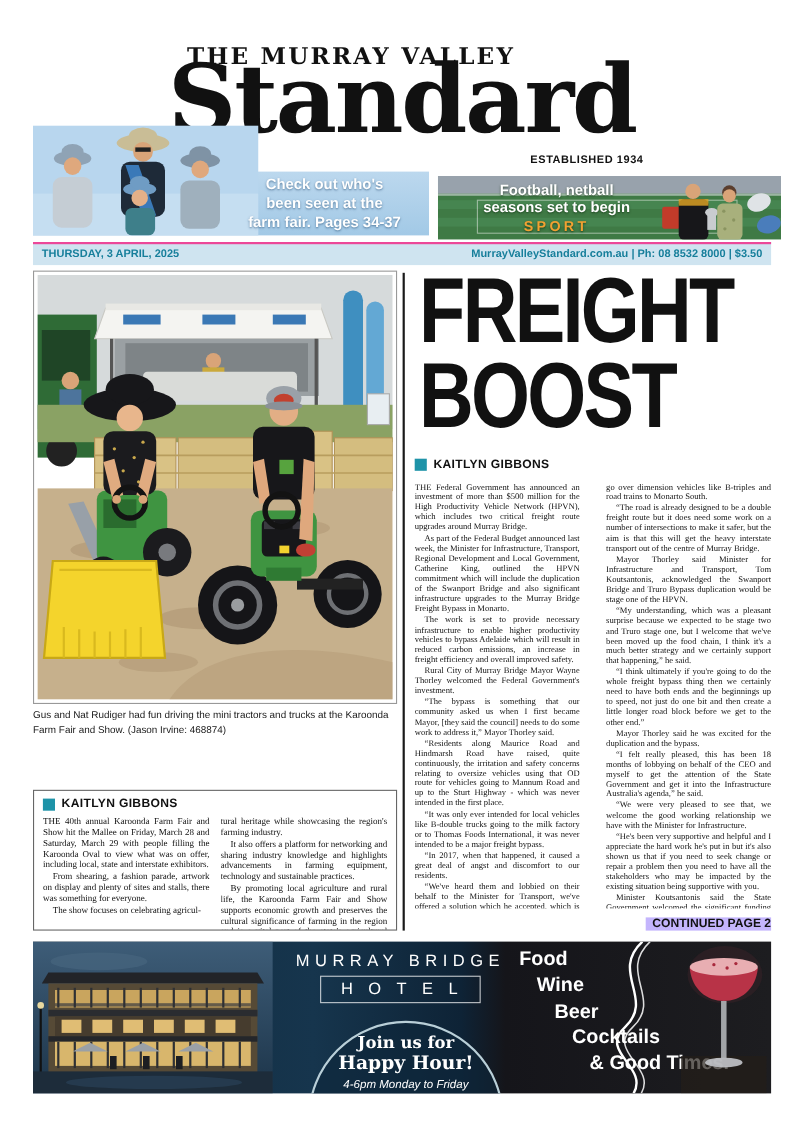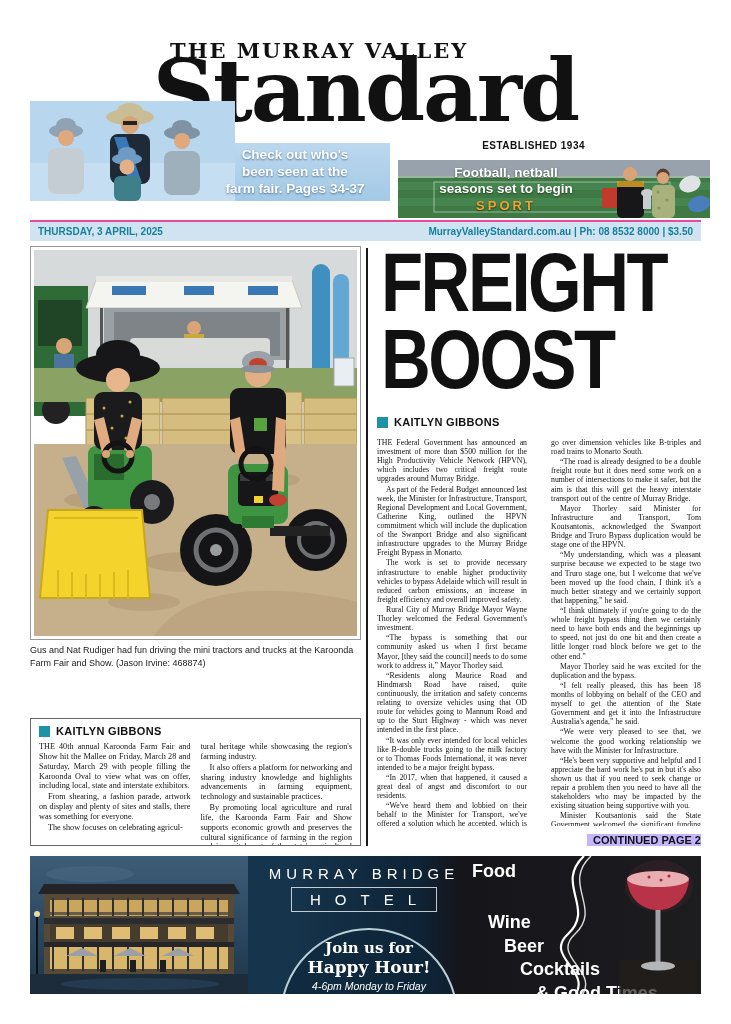--- a/index.html
+++ b/index.html
@@ -6,21 +6,21 @@
   .page{position:relative;width:731px;height:1024px;background:#fff;margin:0 auto;overflow:hidden;
         font-family:"Liberation Sans",sans-serif;color:#111;}
   
   .kicker{position:absolute;left:170px;top:38px;font-family:"DejaVu Serif",serif;font-weight:bold;
           font-size:21px;letter-spacing:2px;}
   .mast-title{position:absolute;left:0;top:48px;width:731px;text-align:center;
           font-family:"DejaVu Serif",serif;font-weight:bold;font-size:86px;line-height:1;letter-spacing:-2px;}
   .established{position:absolute;left:420px;top:140px;width:165px;text-align:right;
           font-size:10px;font-weight:bold;letter-spacing:.5px;}
   
-  .promo-left{position:absolute;left:30px;top:143px;width:360px;height:58px;
+  .promo-left{position:absolute;left:30px;top:156px;width:360px;height:58px;
           background:linear-gradient(180deg,#bcd8ee,#a2c9e6);}
   .family-svg{position:absolute;left:0;top:-42px;width:205px;height:100px;}
   .promo-left-lines{position:absolute;right:6px;top:4px;width:178px;text-align:center;color:#fff;
           font-weight:bold;font-size:13.5px;line-height:1.25;text-shadow:0 1px 2px rgba(30,70,110,.65);}
   .promo-right{position:absolute;left:398px;top:160px;width:312px;height:58px;overflow:hidden;}
   .sport-svg{position:absolute;left:0;top:0;width:312px;height:58px;}
   .promo-right-lines{position:absolute;left:4px;top:5px;width:208px;text-align:center;color:#fff;
           font-weight:bold;font-size:13.5px;line-height:1.2;text-shadow:0 1px 2px rgba(20,50,20,.8);}
   .sport-tag{color:#f2a132;letter-spacing:3px;font-size:13px;margin-top:1px;}
   
@@ -64,21 +64,21 @@
   .ad-circle{position:absolute;left:250px;top:72px;width:178px;height:178px;border:2px solid #b9cfd8;
           border-radius:50%;background:rgba(13,38,58,.6);text-align:center;color:#fff;
           padding-top:9px;box-sizing:border-box;}
   .j1{font-family:"DejaVu Serif",serif;font-weight:bold;font-size:15px;}
   .j2{font-family:"DejaVu Serif",serif;font-weight:bold;font-size:17px;}
   .j3{font-style:italic;font-size:10.5px;margin-top:3px;}
   .ad-right{position:absolute;left:430px;top:0;width:241px;height:138px;}
   .wave-svg{position:absolute;left:86px;top:0;width:56px;height:138px;}
   .cocktail-svg{position:absolute;right:4px;top:0;width:78px;height:138px;}
   .food-list{position:absolute;left:12px;top:4px;color:#fff;font-weight:bold;font-size:18px;line-height:1.32;}
-  .food-list div:nth-child(2){margin-left:16px;margin-top:27px;}
+  .food-list div:nth-child(2){margin-left:16px;}
   .food-list div:nth-child(3){margin-left:32px;}
   .food-list div:nth-child(4){margin-left:48px;}
   .food-list div:nth-child(5){margin-left:64px;white-space:nowrap;}
 </style>
 </head>
 <body>
 
 <div class="page">
 
   <div class="kicker">THE MURRAY VALLEY</div>

